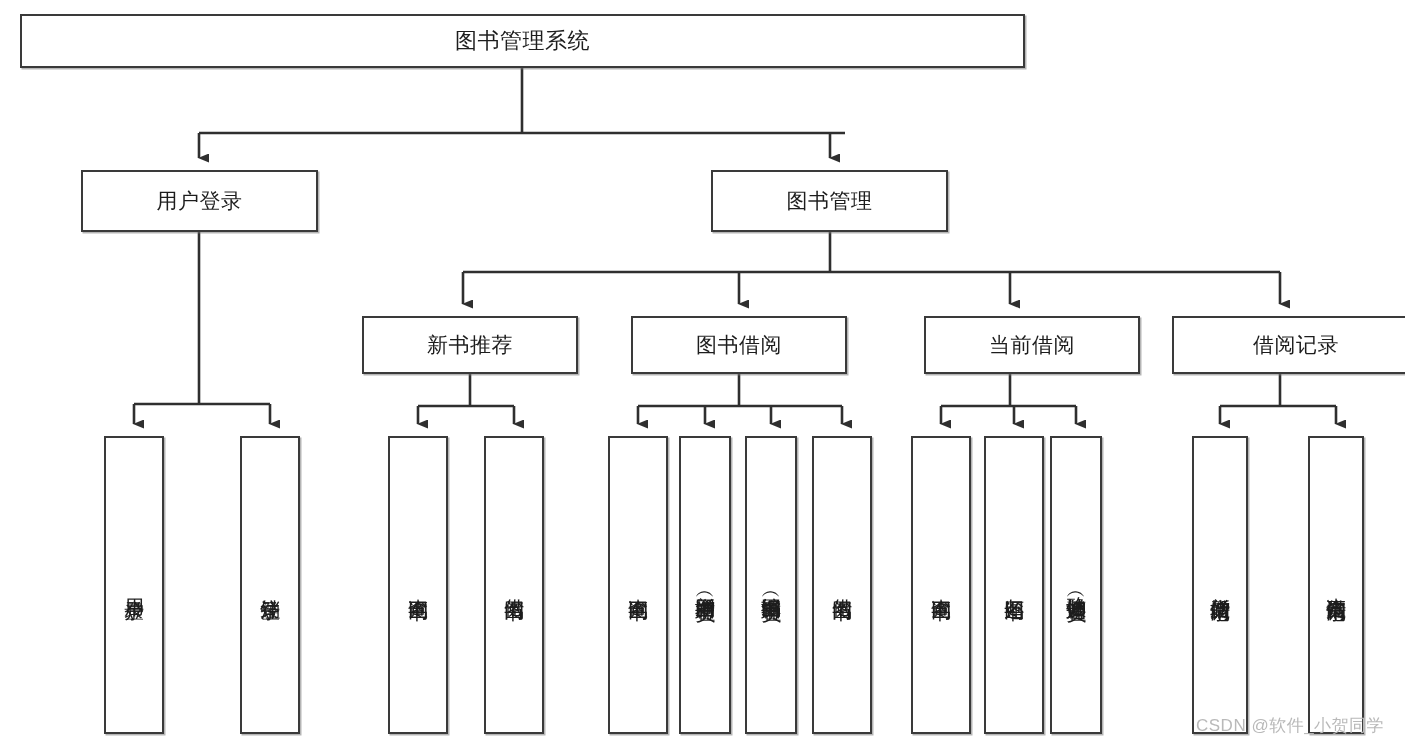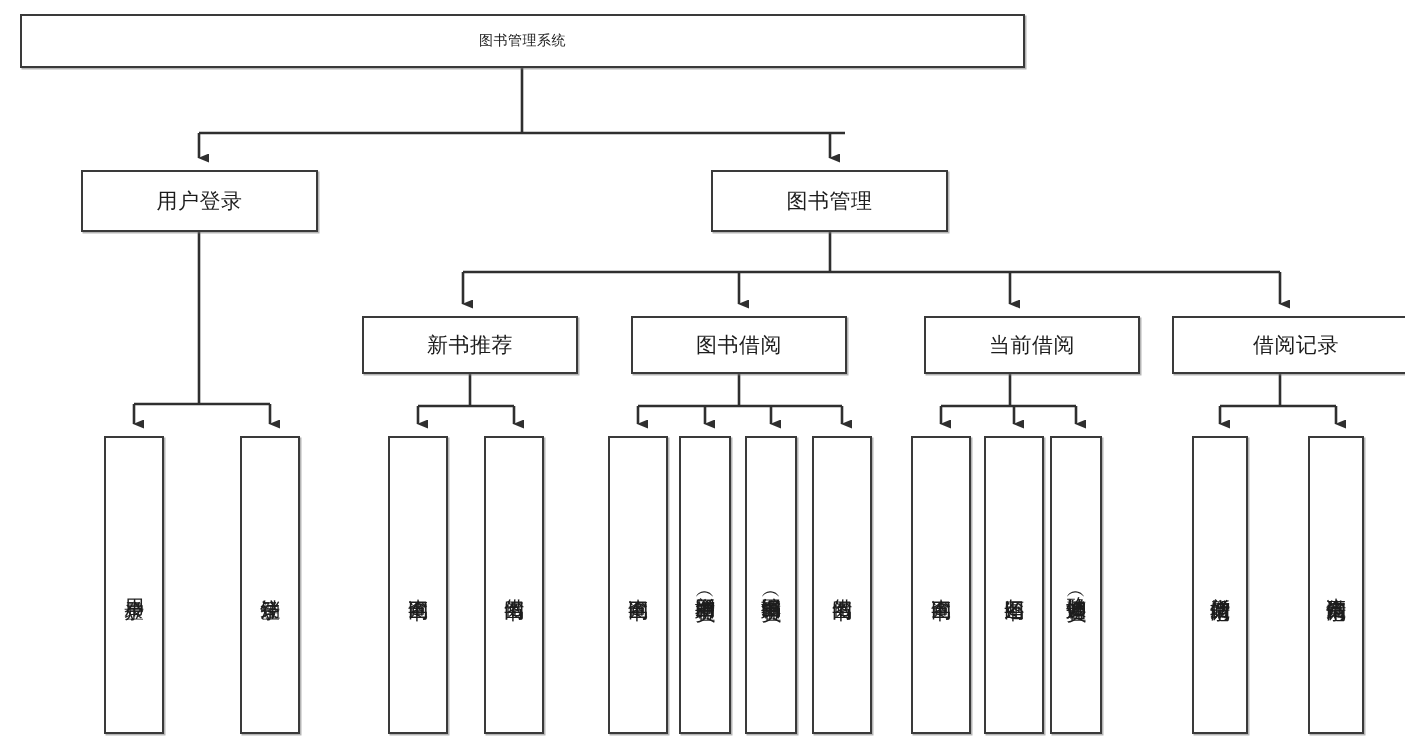--- a/index.html
+++ b/index.html
@@ -48,21 +48,21 @@
   }
   .node-box.vertical .node-label {
     writing-mode: vertical-rl;
     text-orientation: upright;
     white-space: normal;
     line-height: 1.08;
     letter-spacing: 1px;
     font-size: 20px;
     max-height: 100%;
   }
-  .node-box.root .node-label { font-size: 14px; }
+  .node-box.root .node-label { font-size: 22px; }
   .watermark {
     position: absolute;
     color: #b9b9b9;
     font-size: 17px;
     letter-spacing: 0.5px;
     white-space: nowrap;
     user-select: none;
   }
 </style>
 </head>
@@ -181,14 +181,15 @@
     <span class="node-label">确认归还（管理员）</span>
   </div>
 
   <div class="node-box vertical" style="left:1192px; top:436px; width:56px; height:298px;">
     <span class="node-label">新增借阅记录</span>
   </div>
   <div class="node-box vertical" style="left:1308px; top:436px; width:56px; height:298px;">
     <span class="node-label">查询借阅记录</span>
   </div>
 
+  <div class="watermark" style="left:1196px; top:714px;">CSDN @软件_小贺同学</div>
 
 </div>
 
 </body></html>

